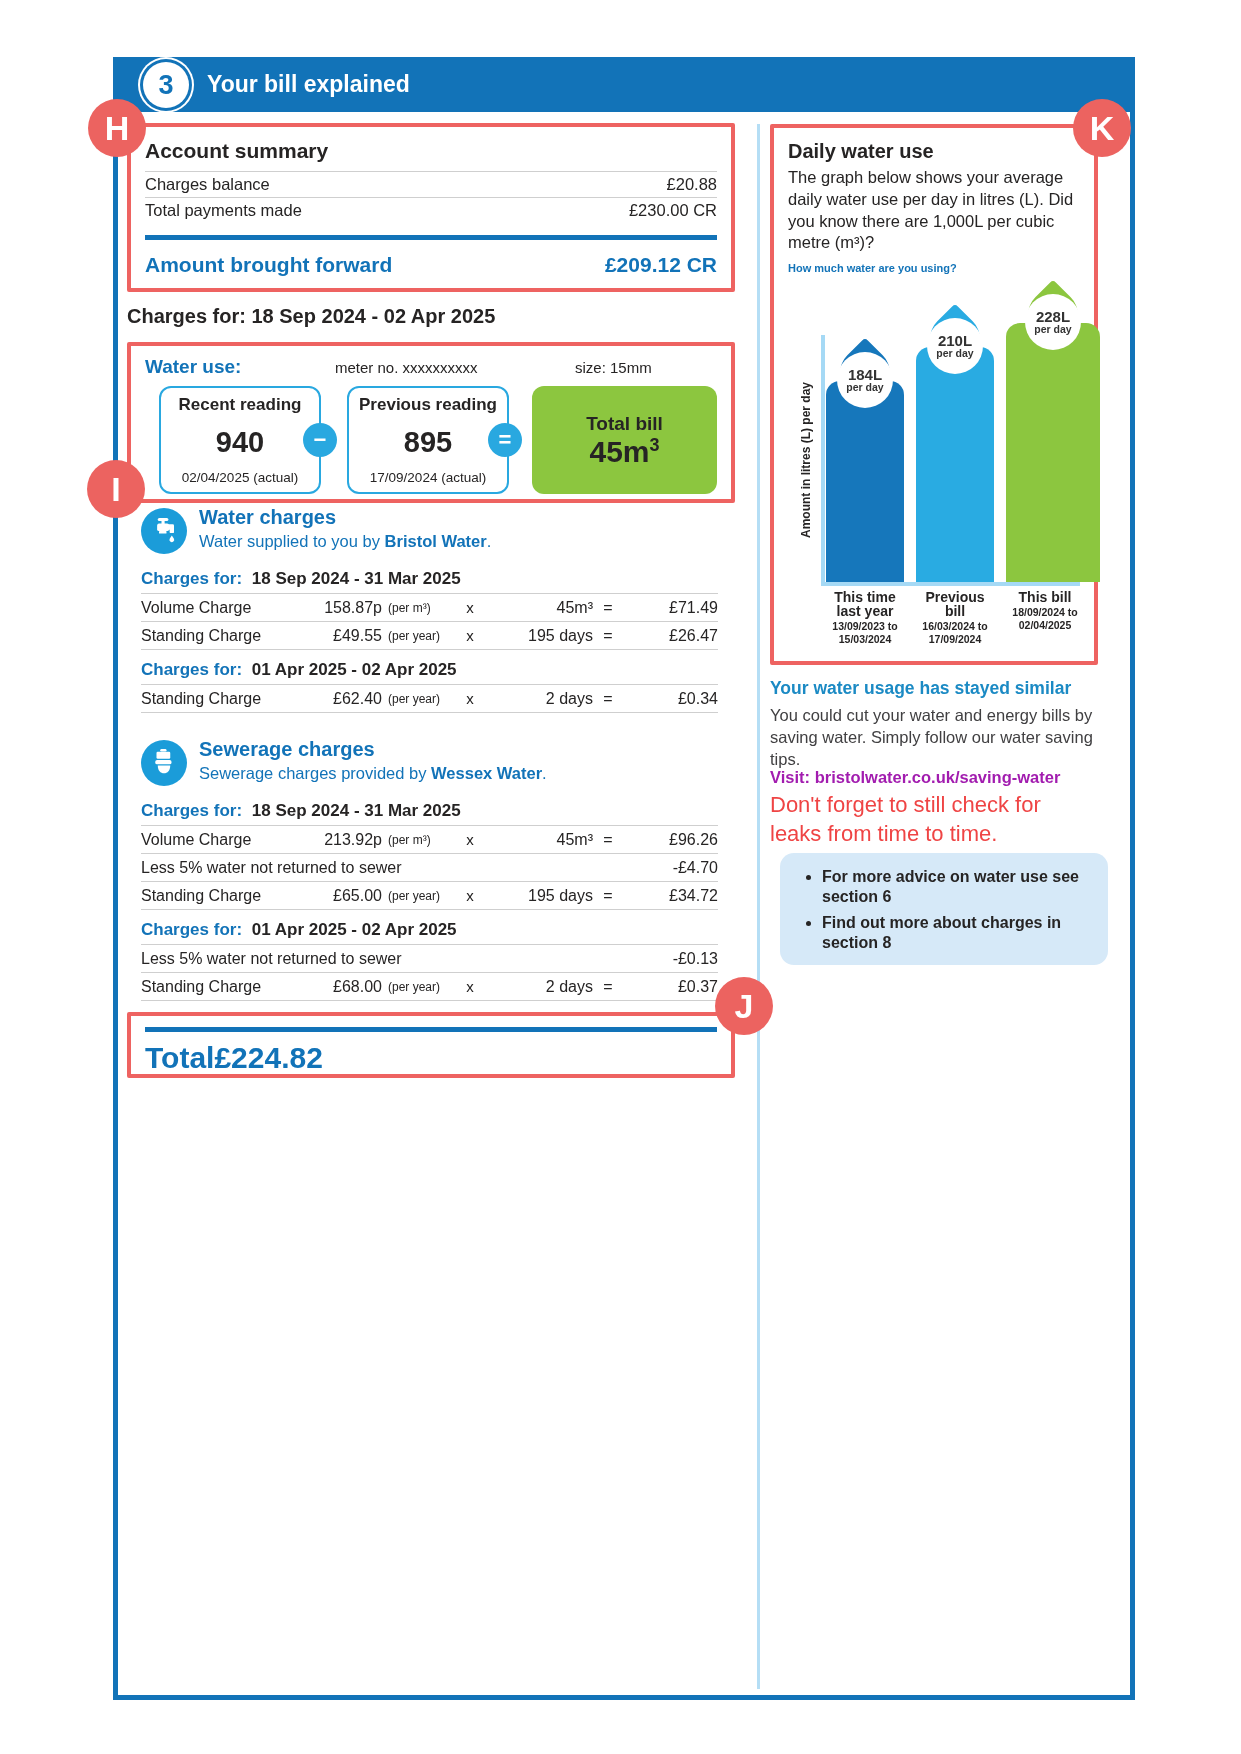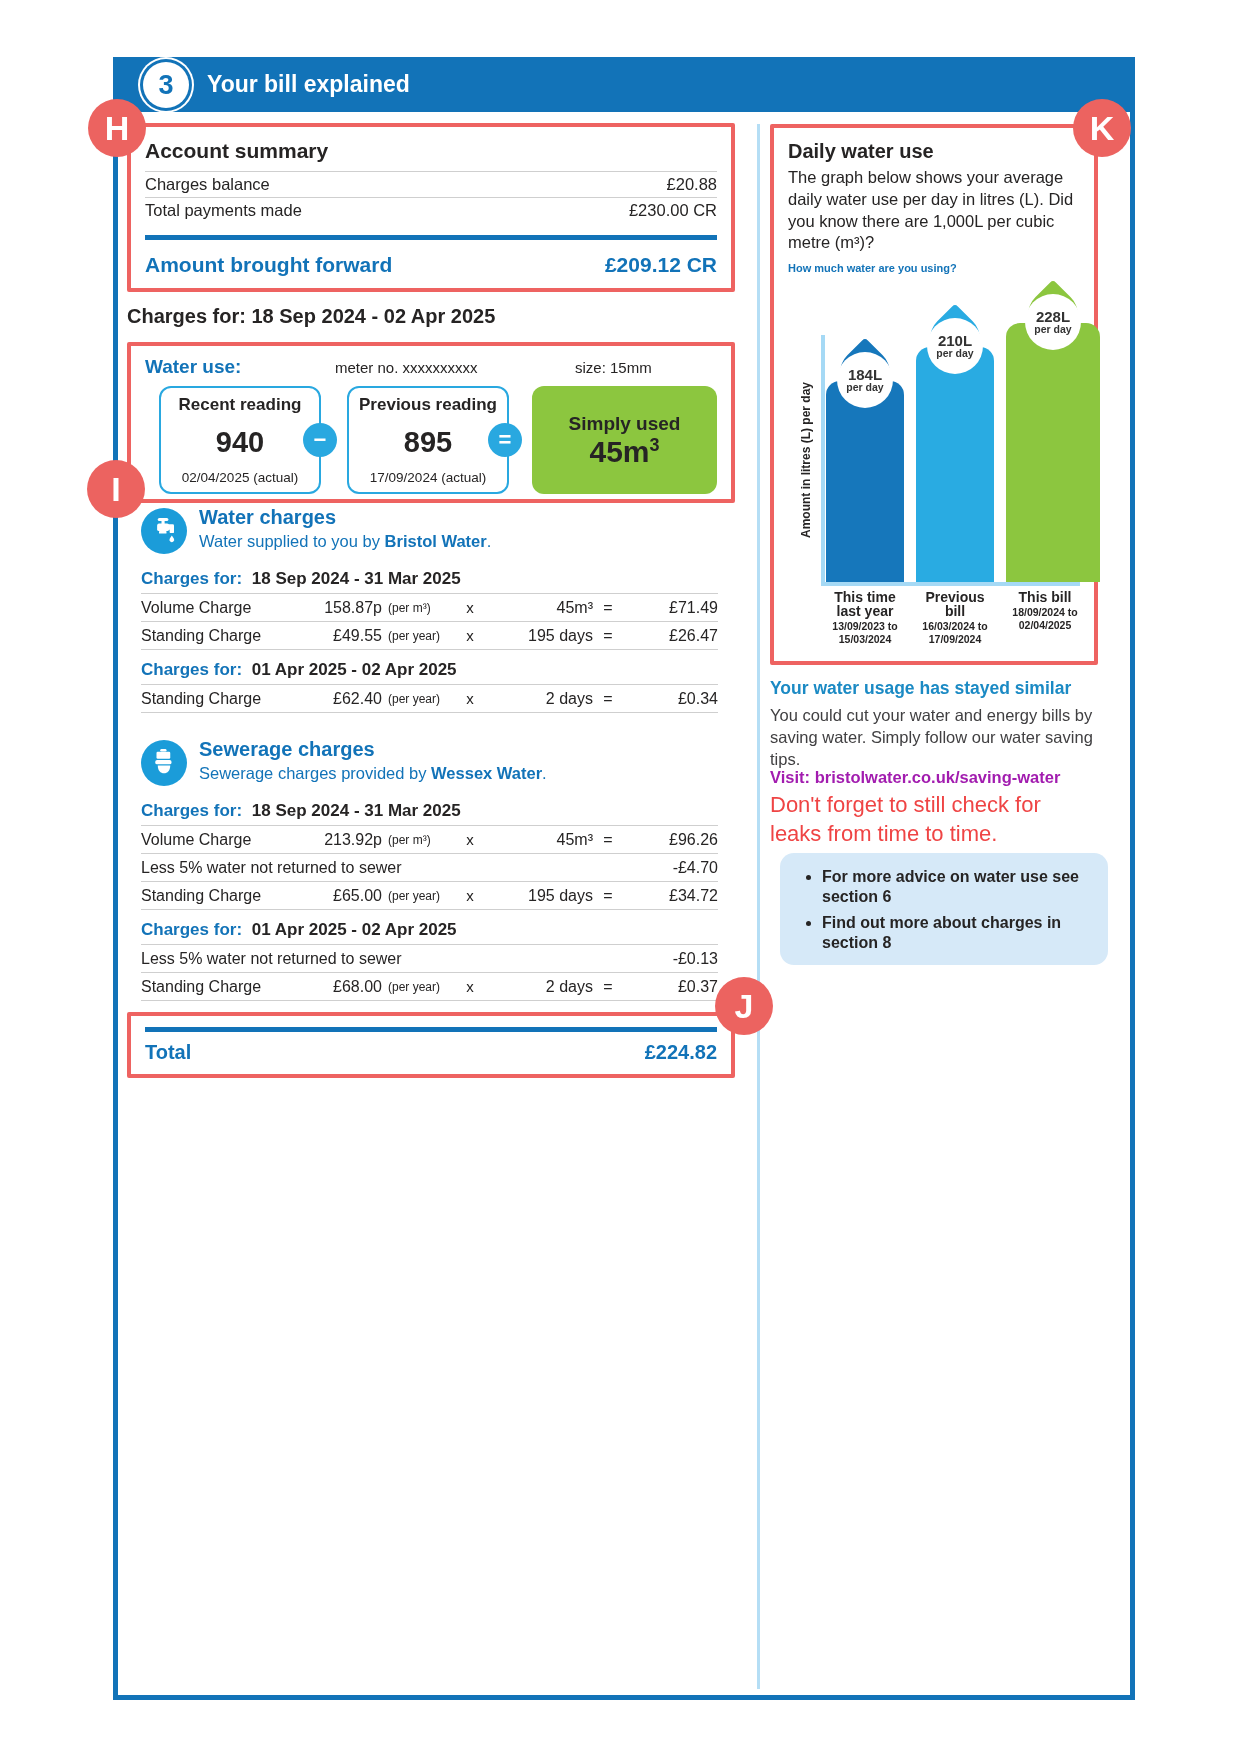--- a/index.html
+++ b/index.html
@@ -70,21 +70,21 @@
   .c-label.grow{flex:1;}
   .c-rate{width:75px;text-align:right;}
   .c-unit{width:70px;font-size:12px;padding-left:6px;box-sizing:border-box;}
   .c-op{width:36px;text-align:center;font-size:15px;}
   .c-qty{width:105px;text-align:right;}
   .c-eq{width:30px;text-align:center;}
   .c-amt{flex:1;text-align:right;}
 
   
   #total-box{position:absolute;left:127px;top:1012px;width:608px;height:66px;padding:9px 14px;z-index:3;}
-  .total-row{display:flex;justify-content:space-between;font-size:20px;font-weight:bold;color:#1273b8;margin-top:9px;}
+  .total-row{display:flex;font-size:30px;font-weight:bold;color:#1273b8;margin-top:9px;}
 
   
   #daily-box{position:absolute;left:770px;top:124px;width:328px;height:541px;padding:12px 14px;z-index:3;}
   .dw-title{font-size:20px;font-weight:bold;margin:0 0 4px 0;}
   .dw-intro{font-size:16.5px;color:#262424;line-height:1.32;}
   .dw-question{font-size:11px;font-weight:bold;color:#1273b8;margin-top:8px;}
 
   .chart{position:relative;height:306px;margin-top:6px;}
   .y-axis{position:absolute;left:33px;top:55px;bottom:0;width:4px;background:#a5d9f5;}
   .x-axis{position:absolute;left:33px;right:0;bottom:0;height:4px;background:#a5d9f5;}
@@ -164,21 +164,21 @@
         <div class="read-label">Recent reading</div>
         <div class="read-value">940</div>
         <div class="read-date">02/04/2025 (actual)</div>
       </div>
       <div class="read-box prev">
         <div class="read-label">Previous reading</div>
         <div class="read-value">895</div>
         <div class="read-date">17/09/2024 (actual)</div>
       </div>
       <div class="green-box">
-        <div class="gb-label">Simply used</div>
+        <div class="gb-label">Total bill</div>
         <div class="gb-value"><span>45m</span><sup>3</sup></div>
       </div>
       <div class="op-circle op-minus">−</div>
       <div class="op-circle op-equals">=</div>
     </div>
   </div>
 
   <div class="charge-sec" style="top:505px;">
     <div class="sec-head">
       <div class="sec-icon">

